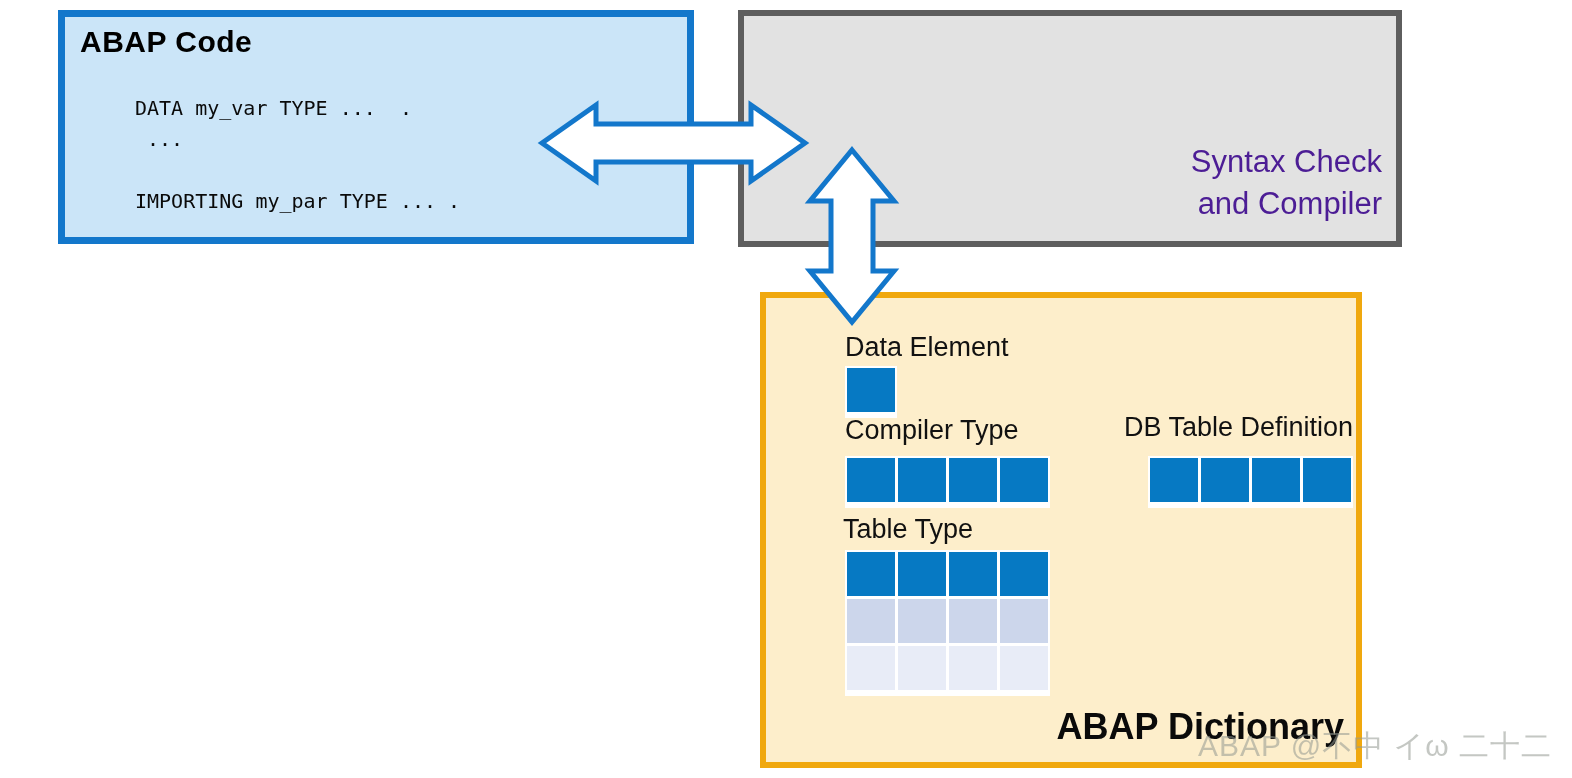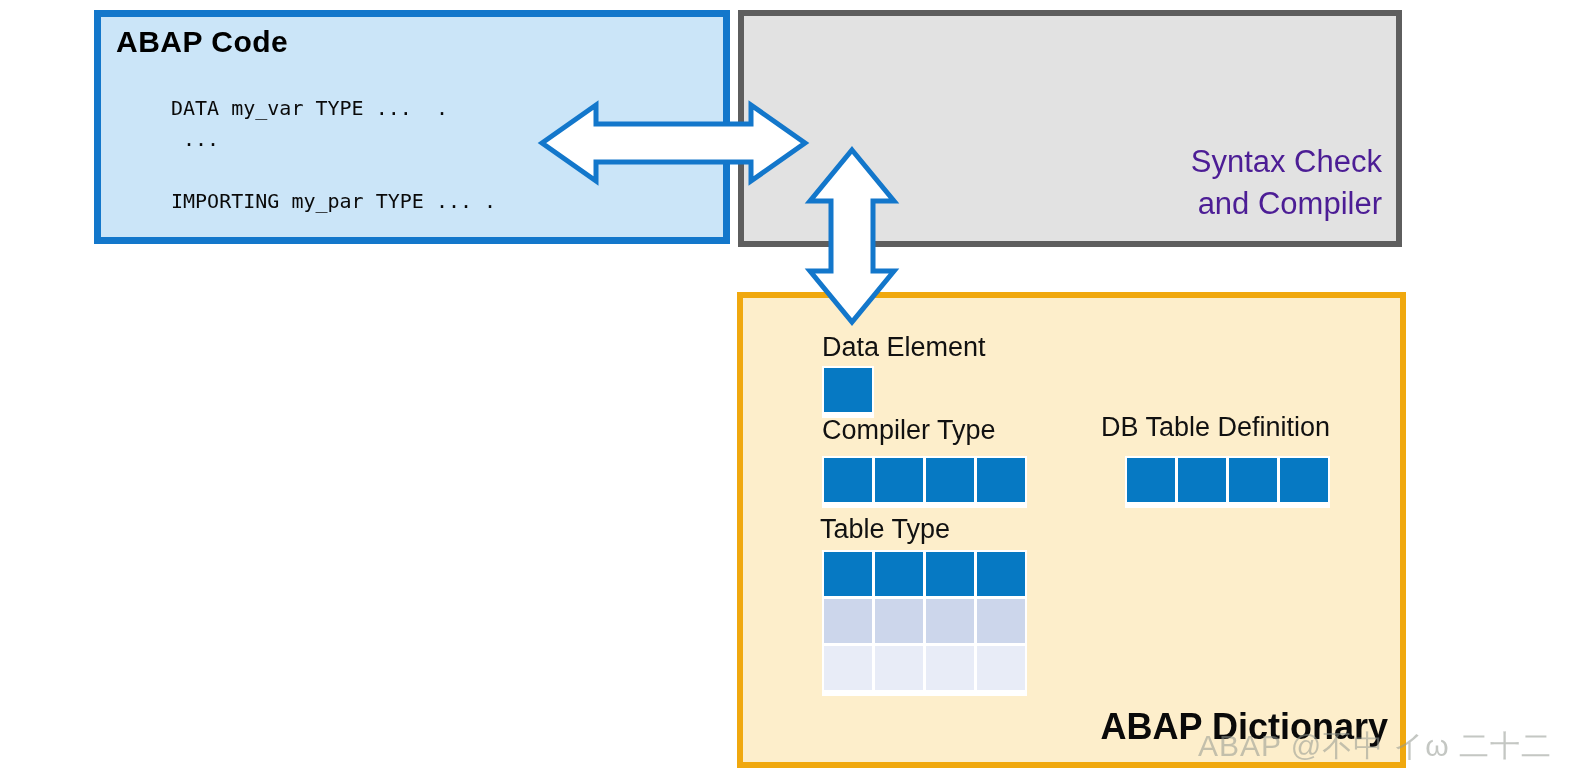--- a/index.html
+++ b/index.html
@@ -3,30 +3,30 @@
 <meta charset="utf-8">
 <style>
   html,body{margin:0;padding:0;background:#fff;}
   #canvas{
     position:relative;width:1572px;height:778px;background:#fff;overflow:hidden;
     font-family:"Liberation Sans",sans-serif;color:#000;
   }
   .box{position:absolute;box-sizing:border-box;}
 
   
-  #abap-code-box{left:58px;top:10px;width:636px;height:234px;background:#cbe5f8;border:7px solid #1377cb;margin-left:36px;}
+  #abap-code-box{left:58px;top:10px;width:636px;height:234px;background:#cbe5f8;border:7px solid #1377cb;}
   #abap-code-title{position:absolute;left:15px;top:8px;font-size:30px;font-weight:bold;letter-spacing:0.5px;}
   #abap-code-pre{position:absolute;left:70px;top:76px;margin:0;font-family:"DejaVu Sans Mono","Liberation Mono",monospace;font-size:20px;line-height:31px;white-space:pre;color:#0a0a0a;}
 
   
   #syntax-box{left:738px;top:10px;width:664px;height:237px;background:#e2e2e2;border:6px solid #5e5e5e;}
   #syntax-label{position:absolute;right:14px;bottom:16px;text-align:right;font-size:31px;line-height:42px;white-space:pre;color:#4c1d95;}
 
   
-  #dict-box{left:737px;top:292px;width:669px;height:476px;background:#fdeecb;border:6px solid #f0a80e;}
+  #dict-box{left:760px;top:292px;width:602px;height:476px;background:#fdeecb;border:6px solid #f0a80e;}
   .dict-label{position:absolute;font-size:27px;color:#111;white-space:nowrap;}
   #label-data-element{left:79px;top:34px;}
   #label-structure-type{left:79px;top:117px;}
   #label-db-table-definition{left:358px;top:114px;}
   #label-table-type{left:77px;top:216px;}
   #dict-title{position:absolute;right:12px;bottom:14px;font-size:36px;font-weight:bold;color:#0a0a0a;}
 
   
   .cell-row{position:absolute;display:flex;gap:3px;background:#fff;padding:2px 2px 6px 2px;}
   .cell-grid{position:absolute;display:flex;flex-direction:column;gap:3px;background:#fff;padding:2px 2px 6px 2px;}

